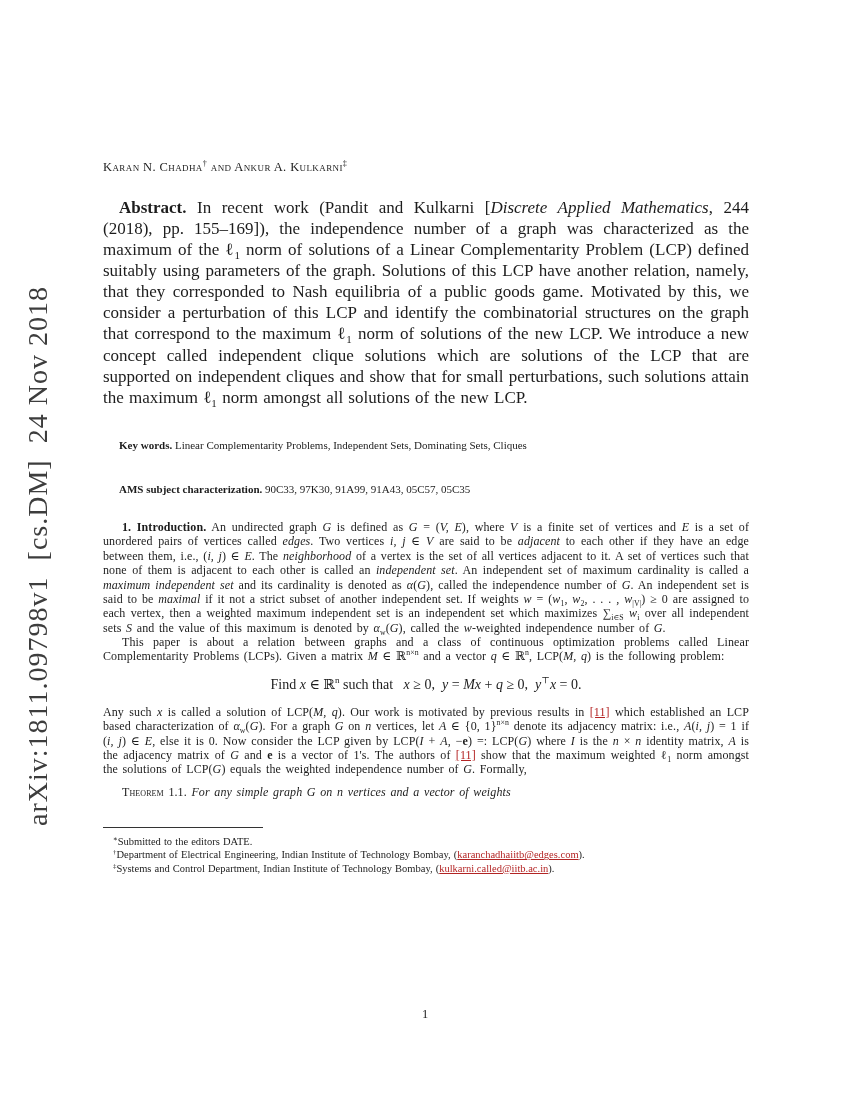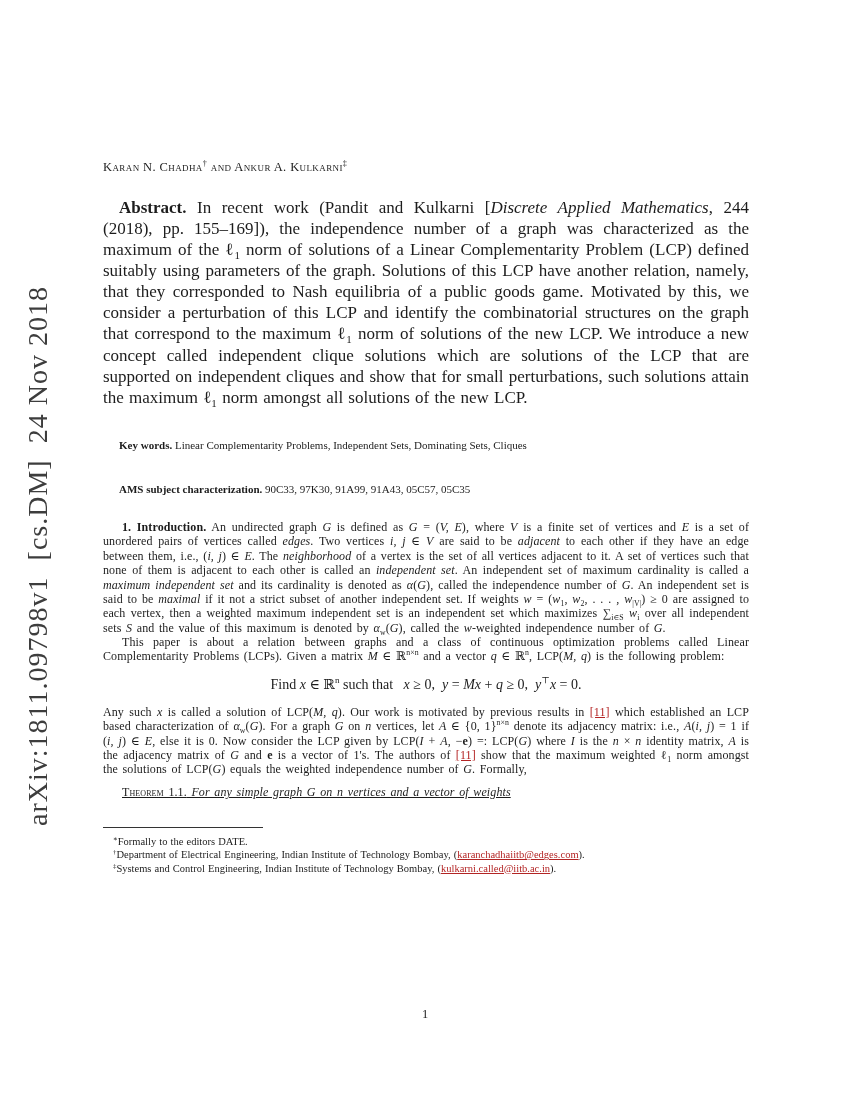--- a/index.html
+++ b/index.html
@@ -28,21 +28,21 @@
     width: 646px;
   }
   .title { text-align: center; font-weight: bold; font-size: 16px; line-height: 1.35; letter-spacing: 0.4px; }
   .authors { margin-top: 15px; text-align: left; font-size: 12.5px; letter-spacing: 0.4px; }
   .abstract { margin-top: 22px; font-size: 17px; line-height: 1.24; text-align: justify; text-indent: 16px; word-spacing: 1px; }
   .meta { margin-top: 30px; font-size: 11px; line-height: 1.28; text-indent: 16px; }
   .body-par { font-size: 12px; line-height: 1.2; text-align: justify; text-indent: 19px; word-spacing: 1.5px; letter-spacing: 0.1px; }
   .intro-start { margin-top: 24px; }
   .equation { margin: 12px 0; text-align: center; font-size: 14px; white-space: pre; }
   .no-indent { text-indent: 0; }
-  .theorem-par { margin-top: 8px; text-decoration: underline; }
+  .theorem-par { margin-top: 8px; }
   .footnotes { margin-top: 28px; }
   .footnote-rule { width: 160px; border-top: 1px solid #333; margin-bottom: 7px; }
   .footnote { font-size: 10.5px; line-height: 1.26; text-align: justify; text-indent: 10px; word-spacing: 0.5px; }
   .page-num { position: absolute; left: 0; right: 0; bottom: 78px; text-align: center; font-size: 12.5px; }
   .seg-b { font-weight: bold; }
   .seg-i { font-style: italic; }
   .seg-sc { font-variant: small-caps; }
   .seg-red { color: var(--link, #b32424); text-decoration: underline; }
   .seg-sup { vertical-align: super; font-size: 0.65em; line-height: 0; }
   .seg-sub { vertical-align: sub; font-size: 0.65em; line-height: 0; }
@@ -72,22 +72,22 @@
     <p class="body-par"><span>This paper is about a relation between graphs and a class of continuous optimization problems called Linear Complementarity Problems (LCPs). Given a matrix </span><span class="seg-i">M</span><span> ∈ ℝ</span><span class="seg-sup">n×n</span><span> and a vector </span><span class="seg-i">q</span><span> ∈ ℝ</span><span class="seg-sup">n</span><span>, LCP(</span><span class="seg-i">M, q</span><span>) is the following problem:</span></p>
 
     <div class="equation"><span>Find </span><span class="seg-i">x</span><span> ∈ ℝ</span><span class="seg-sup">n</span><span> such that   </span><span class="seg-i">x</span><span> ≥ 0,  </span><span class="seg-i">y</span><span> = </span><span class="seg-i">Mx</span><span> + </span><span class="seg-i">q</span><span> ≥ 0,  </span><span class="seg-i">y</span><span class="seg-sup">⊤</span><span class="seg-i">x</span><span> = 0.</span></div>
 
     <p class="body-par no-indent"><span>Any such </span><span class="seg-i">x</span><span> is called a solution of LCP(</span><span class="seg-i">M, q</span><span>). Our work is motivated by previous results in </span><span class="seg-red">[11]</span><span> which established an LCP based characterization of </span><span class="seg-i">α</span><span class="seg-sub">w</span><span>(</span><span class="seg-i">G</span><span>). For a graph </span><span class="seg-i">G</span><span> on </span><span class="seg-i">n</span><span> vertices, let </span><span class="seg-i">A</span><span> ∈ {0, 1}</span><span class="seg-sup">n×n</span><span> denote its adjacency matrix: i.e., </span><span class="seg-i">A</span><span>(</span><span class="seg-i">i, j</span><span>) = 1 if (</span><span class="seg-i">i, j</span><span>) ∈ </span><span class="seg-i">E</span><span>, else it is 0. Now consider the LCP given by LCP(</span><span class="seg-i">I</span><span> + </span><span class="seg-i">A</span><span>, −</span><span class="seg-b">e</span><span>) =: LCP(</span><span class="seg-i">G</span><span>) where </span><span class="seg-i">I</span><span> is the </span><span class="seg-i">n</span><span> × </span><span class="seg-i">n</span><span> identity matrix, </span><span class="seg-i">A</span><span> is the adjacency matrix of </span><span class="seg-i">G</span><span> and </span><span class="seg-b">e</span><span> is a vector of 1's. The authors of </span><span class="seg-red">[11]</span><span> show that the maximum weighted ℓ</span><span class="seg-sub">1</span><span> norm amongst the solutions of LCP(</span><span class="seg-i">G</span><span>) equals the weighted independence number of </span><span class="seg-i">G</span><span>. Formally,</span></p>
 
     <p class="body-par theorem-par"><span class="seg-sc">Theorem 1.1.</span><span class="seg-i"> For any simple graph G on n vertices and a vector of weights</span></p>
 
     <div class="footnotes">
       <div class="footnote-rule"></div>
-      <p class="footnote"><span class="seg-sup">∗</span><span>Formally to the editors DATE.</span></p>
+      <p class="footnote"><span class="seg-sup">∗</span><span>Submitted to the editors DATE.</span></p>
       <p class="footnote"><span class="seg-sup">†</span><span>Department of Electrical Engineering, Indian Institute of Technology Bombay, (</span><span class="seg-red">karanchadhaiitb@edges.com</span><span>).</span></p>
-      <p class="footnote"><span class="seg-sup">‡</span><span>Systems and Control Engineering, Indian Institute of Technology Bombay, (</span><span class="seg-red">kulkarni.called@iitb.ac.in</span><span>).</span></p>
+      <p class="footnote"><span class="seg-sup">‡</span><span>Systems and Control Department, Indian Institute of Technology Bombay, (</span><span class="seg-red">kulkarni.called@iitb.ac.in</span><span>).</span></p>
     </div>
 
   </div>
 
   <div class="page-num">1</div>
 
 </div>
 
 </body></html>

